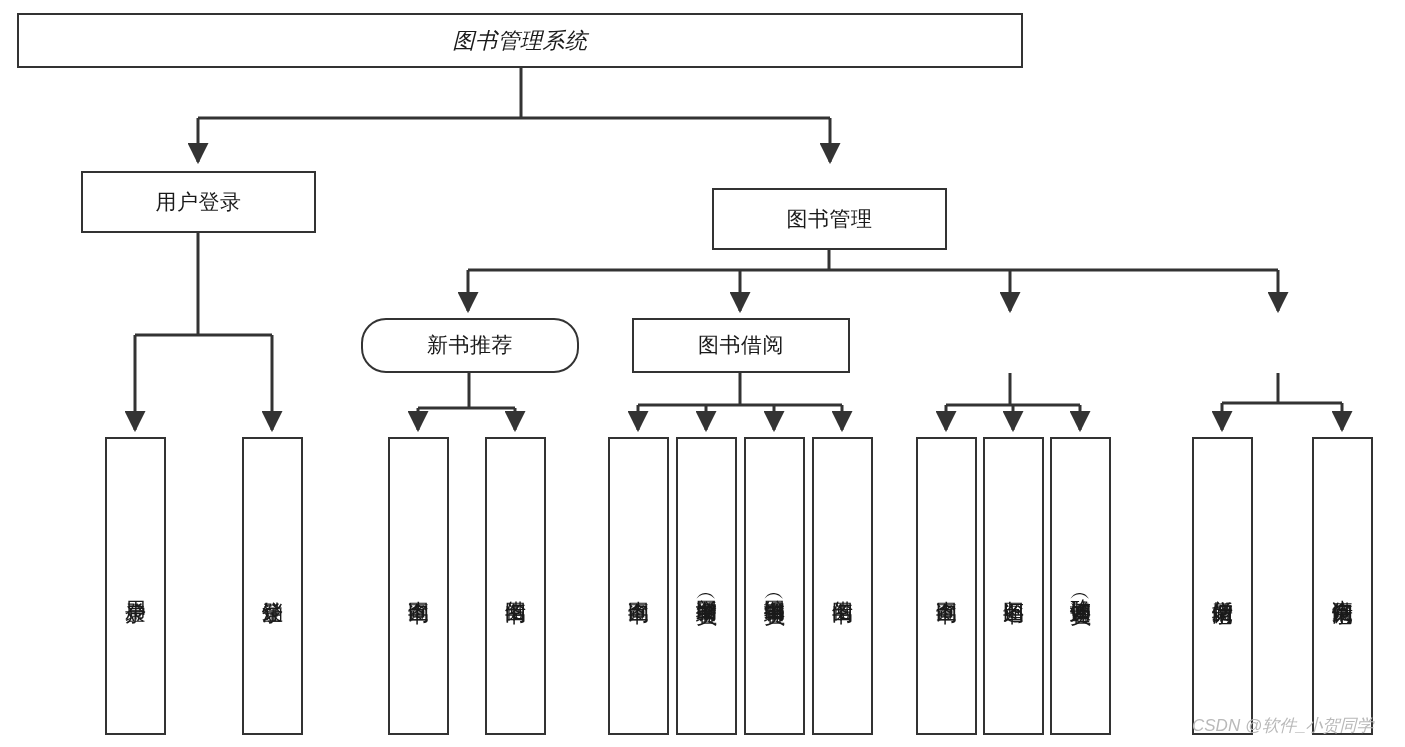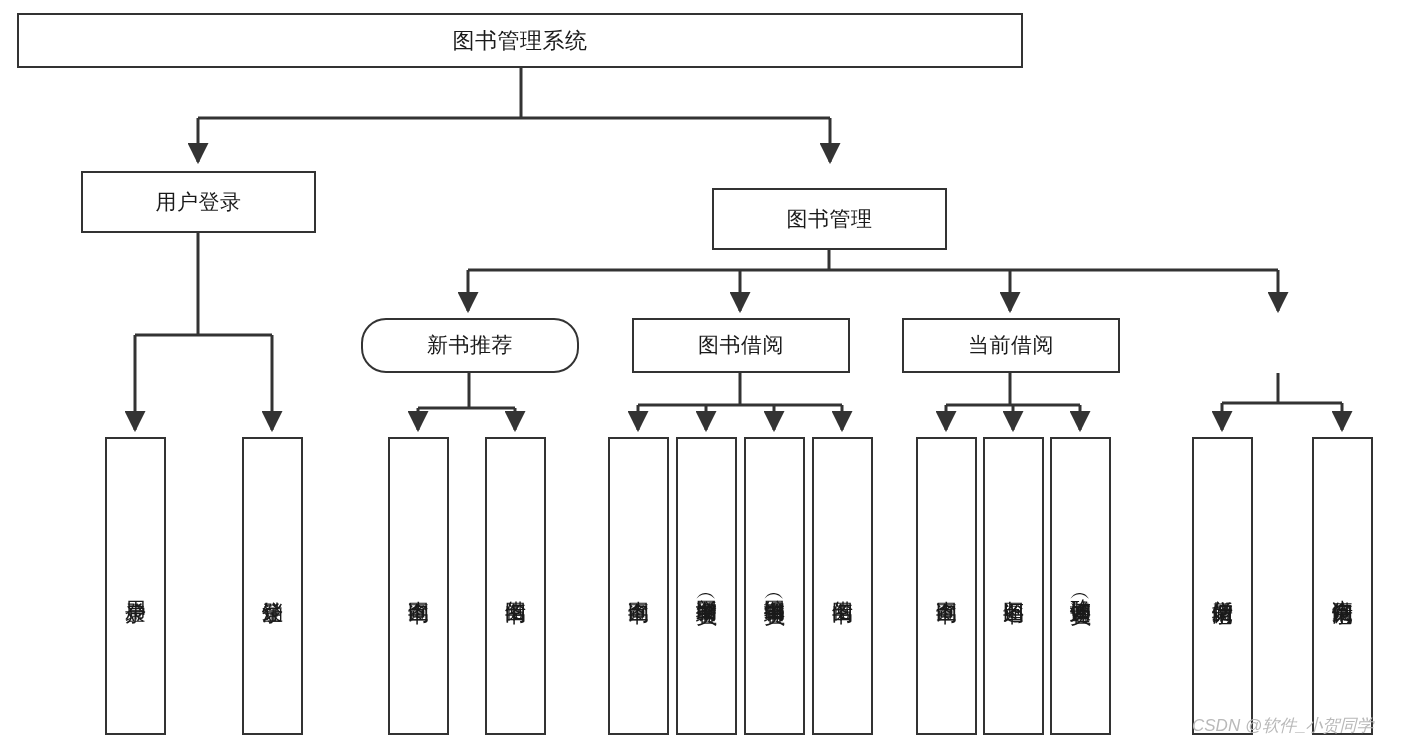--- a/index.html
+++ b/index.html
@@ -121,43 +121,40 @@
       <path d="M 1013 405 L 1013 430" marker-end="url(#arrow)"></path>
       <path d="M 1080 405 L 1080 430" marker-end="url(#arrow)"></path>
 
       <path d="M 1278 373 L 1278 403"></path>
       <path d="M 1222 403 L 1342 403"></path>
       <path d="M 1222 403 L 1222 430" marker-end="url(#arrow)"></path>
       <path d="M 1342 403 L 1342 430" marker-end="url(#arrow)"></path>
     </g>
   </svg>
 
-  <div class="node horiz root" style="left:17px; top:13px; width:1006px; height:55px;">
+  <div class="node horiz root" style="left:17px; top:13px; width:1006px; height:55px;font-style:italic;">
     <span class="node-label">图书管理系统</span>
   </div>
 
   <div class="node horiz" style="left:81px; top:171px; width:235px; height:62px;">
     <span class="node-label">用户登录</span>
   </div>
 
   <div class="node horiz" style="left:712px; top:188px; width:235px; height:62px;justify-content:center;">
     <span class="node-label">图书管理</span>
   </div>
 
   <div class="node horiz" style="left:361px; top:318px; width:218px; height:55px;border-radius:25px;">
     <span class="node-label">新书推荐</span>
   </div>
 
   <div class="node horiz" style="left:632px; top:318px; width:218px; height:55px;">
     <span class="node-label">图书借阅</span>
   </div>
 
-  <div class="node horiz" style="left:902px; top:318px; width:218px; height:55px;">
-    <span class="node-label">当前借阅</span>
-  </div>
 
 
   <div class="node vert" style="left:105px; top:437px; width:61px; height:298px;">
     <span class="node-label">用户登录</span>
   </div>
 
   <div class="node vert" style="left:242px; top:437px; width:61px; height:298px;">
     <span class="node-label">注销登录</span>
   </div>
 

